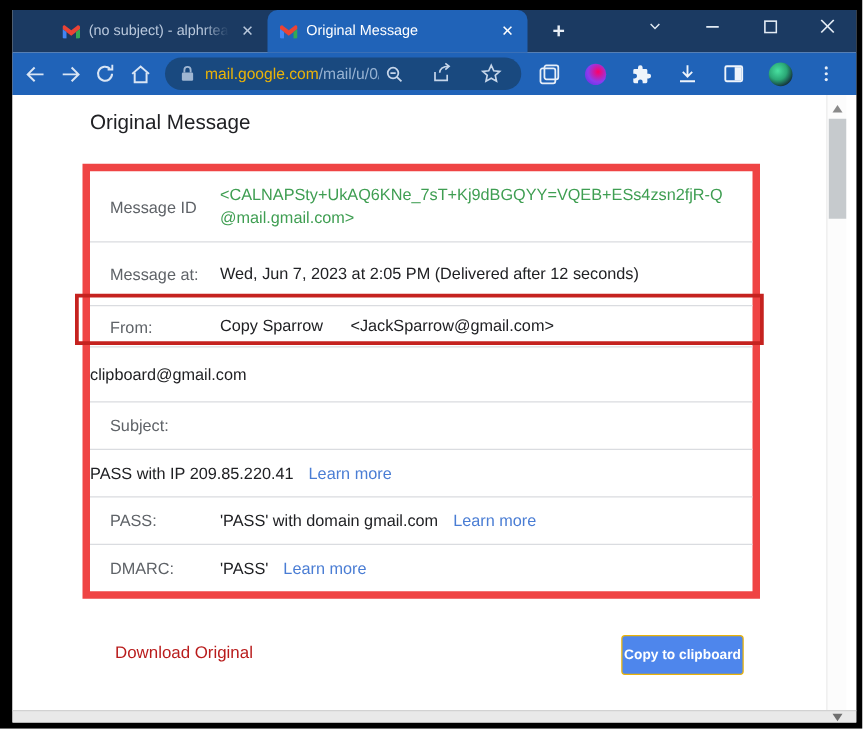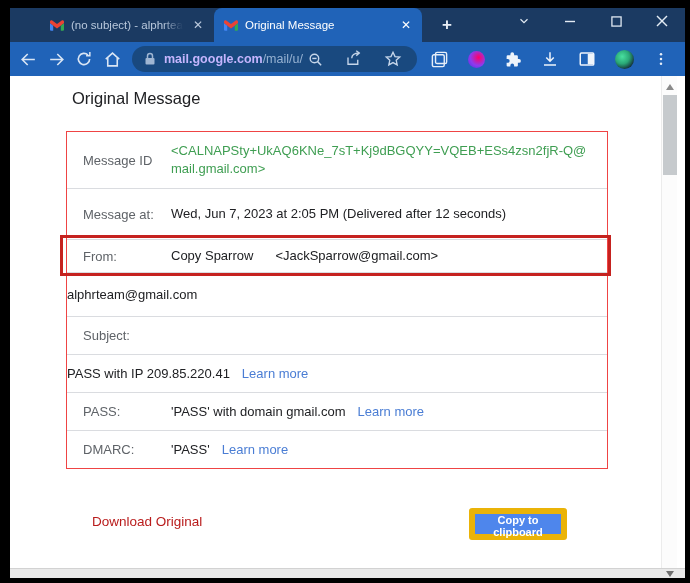--- a/index.html
+++ b/index.html
@@ -23,47 +23,47 @@
   .winbtn { width:46px; height:26px; display:flex; align-items:center; justify-content:center; color:#e3ebf4; }
   .winbtn svg { display:block; }
 
   
   .toolbar { height:34px; background:#2063b8; display:flex; align-items:center; padding:0 8px 0 4px; flex:0 0 auto; }
   .navbtn { width:28px; height:28px; display:flex; align-items:center; justify-content:center; border-radius:14px; }
   .navbtn svg { display:block; }
   .omnibox { flex:1; height:26px; margin:0 6px; background:#19497f; border-radius:13px;
              display:flex; align-items:center; padding:0 12px; min-width:0; }
   .url { font-size:12.5px; white-space:nowrap; overflow:hidden; margin-left:8px; }
-  .url-host { color:#c4b5fd;font-weight:bold; }
+  .url-host { color:#eab308; }
   .url-path { color:#96b2d2; }
   .omni-icons { margin-left:auto; display:flex; align-items:center; gap:15px; }
   .ext-icons { display:flex; align-items:center; gap:13px; padding:0 4px; }
   .iconbtn { display:flex; align-items:center; justify-content:center; width:24px; height:24px; }
   .ext-circle { width:17px; height:17px; border-radius:50%;
                 background:radial-gradient(circle at 62% 38%, #f06, #8b3cf0 55%, #5b2bd9); }
   .avatar { width:19px; height:19px; border-radius:50%;
             background:radial-gradient(circle at 38% 35%, #49e0a0, #2aa876 42%, #15333c 75%); }
 
   
   .content { position:relative; flex:1 1 auto; background:#fff; overflow:hidden; }
   .page-title { position:absolute; left:62px; top:13px; font-size:16.5px; color:#202124; }
-  .msg-table { position:absolute; left:56px; top:55px; width:542px; border:1px solid #ef4444; background:#fff; }
+  .msg-table { position:absolute; left:56px; top:55px; width:542px; border:6px solid #ef4444; background:#fff; }
   .trow { display:flex; align-items:center; border-top:1px solid #dadce0; }
   .trow:first-child { border-top:none; }
   .tlabel { width:104px; padding-left:16px; padding-right:6px; color:#5f6368; font-size:13px; line-height:17px; flex:0 0 auto; }
   .tvalue { flex:1; padding-right:14px; font-size:13px; color:#202124; line-height:18px; min-width:0; }
   .rh56{min-height:56px} .rh51{min-height:51px} .rh33{min-height:33px} .rh44{min-height:44px} .rh38{min-height:38px}
   .green { color:#3f9e52; word-break:break-all; }
   .from-email { margin-left:22px; }
   .learn-link { color:#4a7dd4; margin-left:12px; text-decoration:none; cursor:pointer; }
   .highlight-box { position:absolute; left:50px; top:159px; width:551px; height:41px;
                    border:3px solid #c5221f; pointer-events:none; }
   .download-link { position:absolute; left:82px; top:438px; font-size:13.5px; color:#b91c1c; text-decoration:none; cursor:pointer; }
-  .copy-btn { position:absolute; left:459px; top:432px; width:98px; height:32px;
-              background:#4e86ec; border:6px solid #eab308; border-radius:3px;
+  .copy-btn { position:absolute; left:487px; top:432px; width:98px; height:32px;
+              background:#4e86ec; border:1px solid #eab308; border-radius:3px;
               color:#fff; font-size:11px; font-weight:bold; font-family:inherit; cursor:pointer; }
 
   
   .vscroll { position:absolute; right:8px; top:0; width:16px; height:100%; background:#fcfcfc; border-left:1px solid #ececec; }
   .scroll-up { position:absolute; left:4px; top:8px; width:0; height:0;
                border-left:4px solid transparent; border-right:4px solid transparent; border-bottom:6px solid #8a8a8a; }
   .scroll-thumb { position:absolute; left:1px; top:19px; width:14px; height:80px; background:#c6cacd; }
   .bottomstrip { height:10px; background:#e9e9e9; border-top:1px solid #d2d2d2; position:relative; flex:0 0 auto; }
   .scroll-down { position:absolute; right:11px; top:2px; width:0; height:0;
                  border-left:4px solid transparent; border-right:4px solid transparent; border-top:6px solid #6f6f6f; }
@@ -228,21 +228,21 @@
         </div>
         <div class="trow rh51">
           <div class="tlabel">Message at:</div>
           <div class="tvalue">Wed, Jun 7, 2023 at 2:05 PM (Delivered after 12 seconds)</div>
         </div>
         <div class="trow rh33">
           <div class="tlabel">From:</div>
           <div class="tvalue"><span>Copy Sparrow</span><span class="from-email">&lt;JackSparrow@gmail.com&gt;</span></div>
         </div>
         <div class="trow rh44">
-          <div class="tvalue">alphrteam@gmail.com</div>
+          <div class="tvalue">clipboard@gmail.com</div>
         </div>
         <div class="trow rh38">
           <div class="tlabel">Subject:</div>
           <div class="tvalue"></div>
         </div>
         <div class="trow rh38">
           <div class="tvalue"><span>PASS with IP 209.85.220.41</span><a class="learn-link">Learn more</a></div>
         </div>
         <div class="trow rh38">
           <div class="tlabel">PASS:</div>

